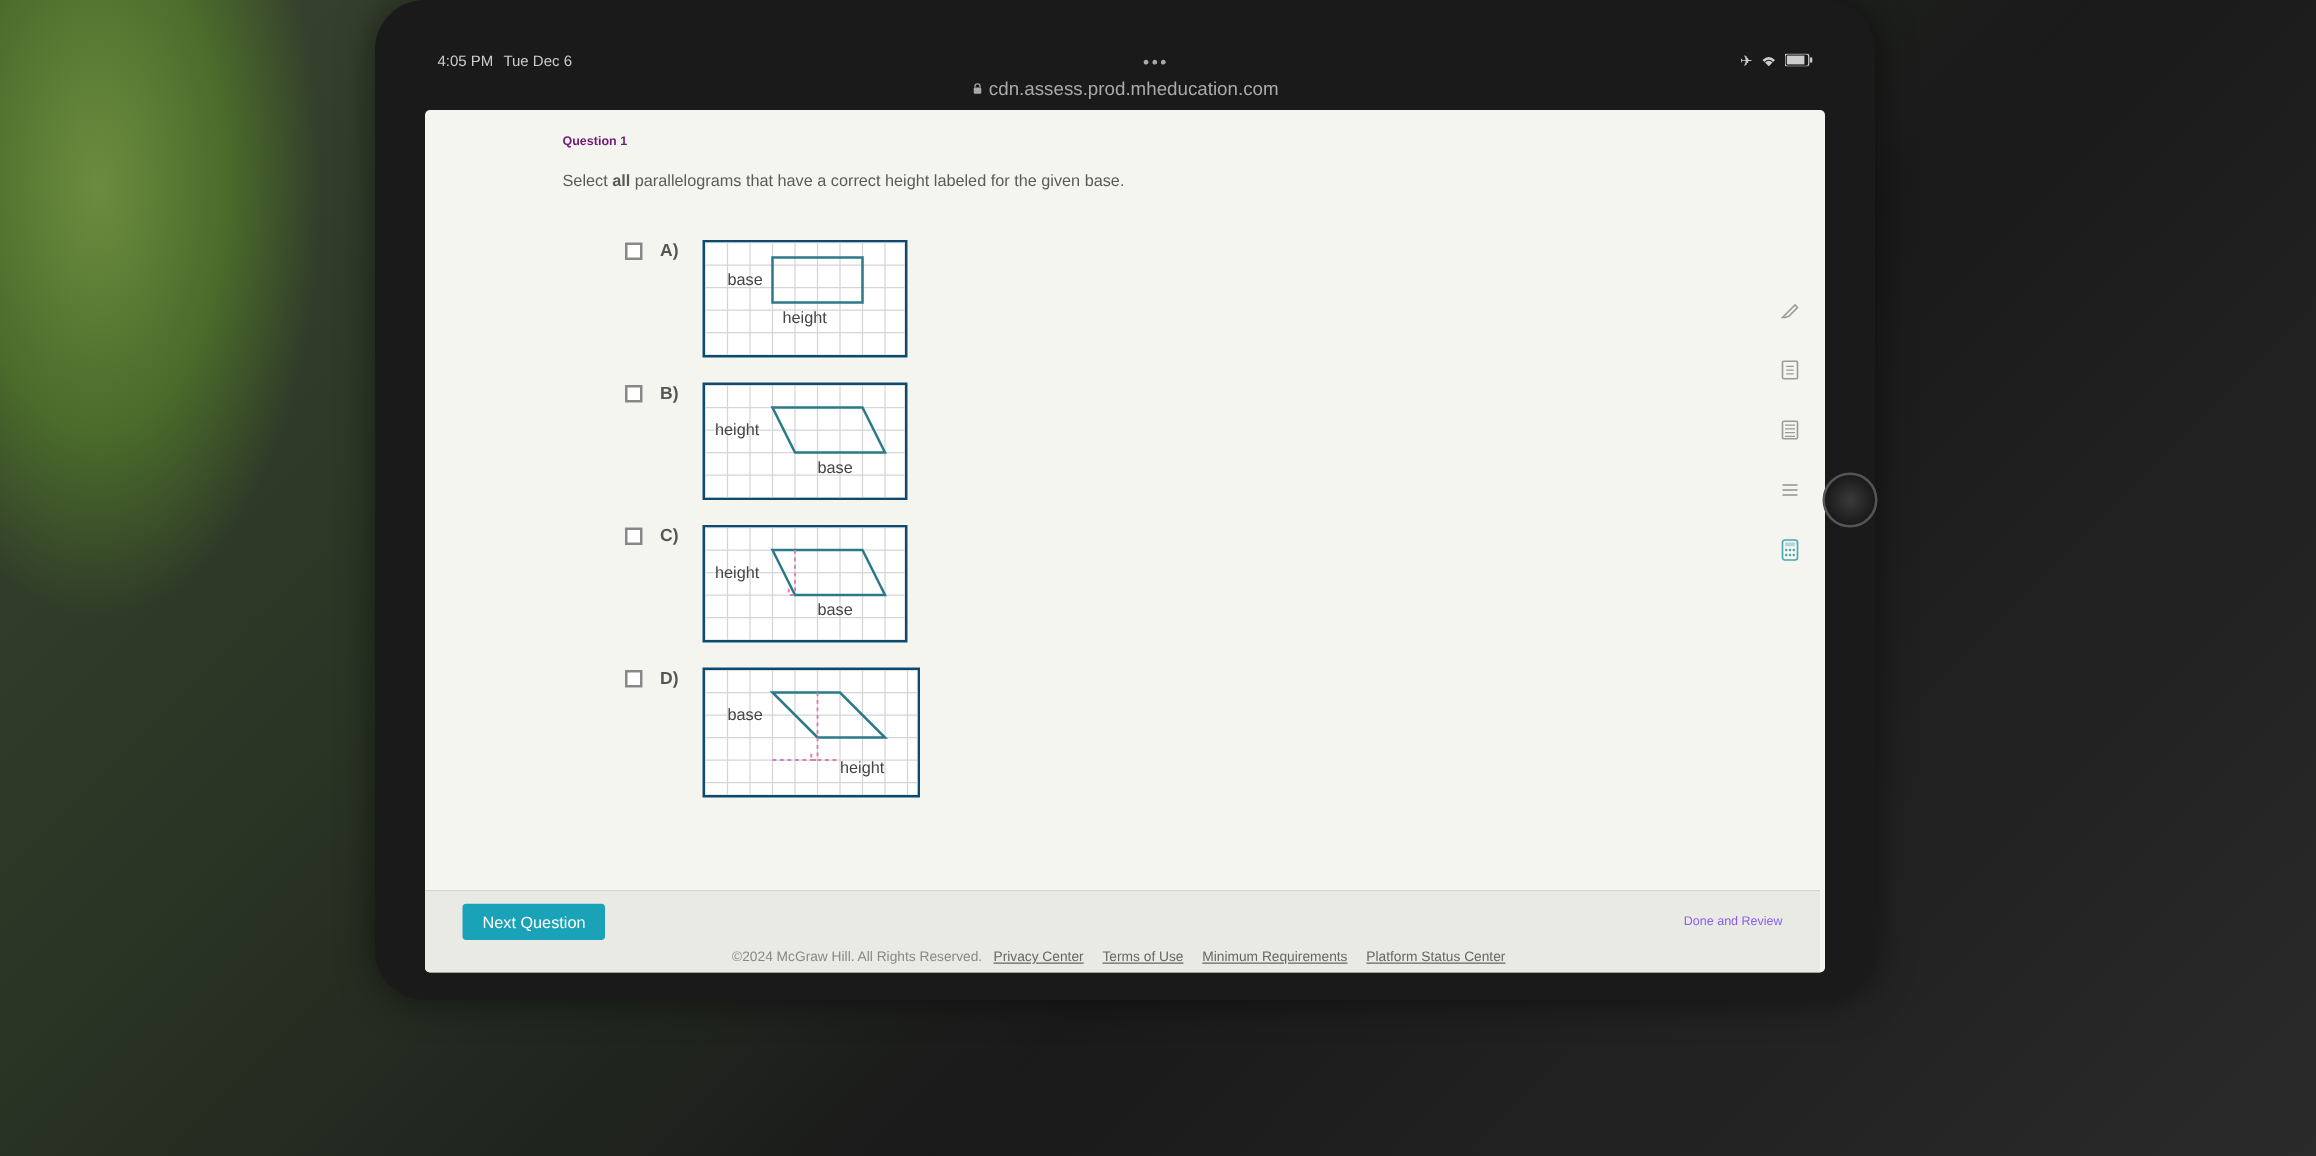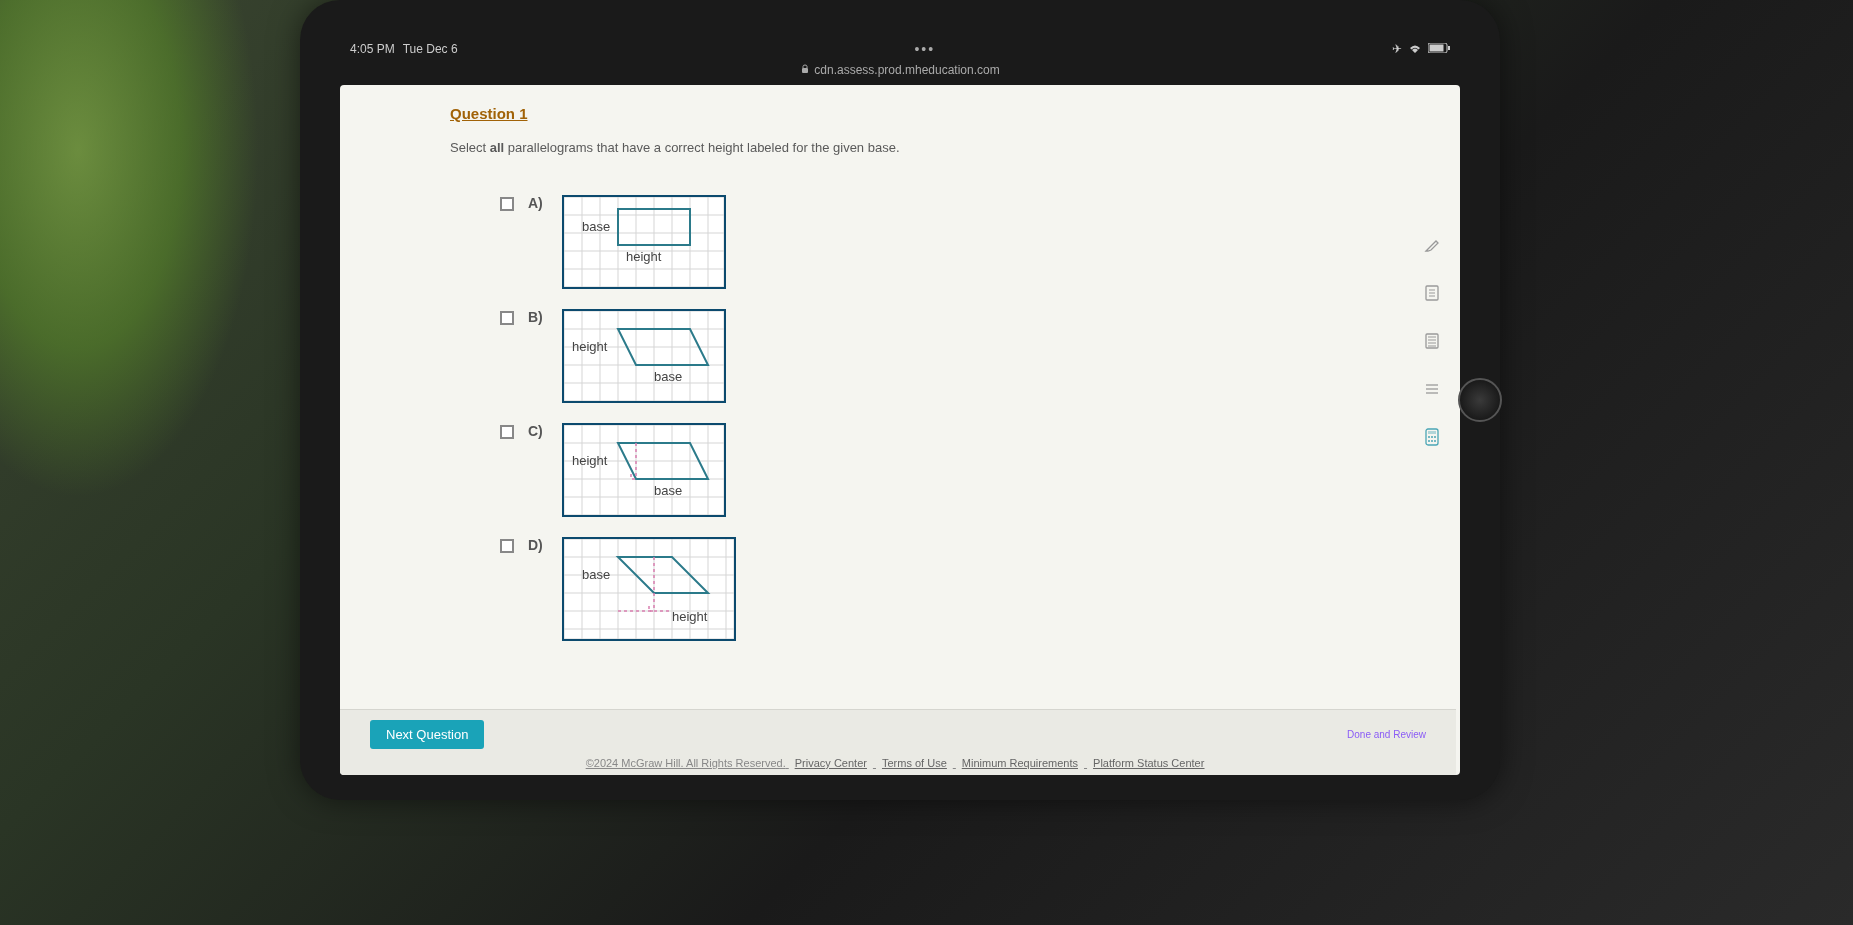--- a/index.html
+++ b/index.html
@@ -31,42 +31,41 @@
     font-size: 12px;
     padding: 0 10px;
     margin-top: 11px;
   }
   .status-left { display: flex; gap: 8px; }
   .status-center { font-size: 14px; letter-spacing: 2px; color: #aaa; }
   .status-right { display: flex; gap: 6px; align-items: center; }
   .url-bar {
     text-align: center;
     color: #aaa;
-    font-size: 12px;
+    font-size: 15px;
     margin-top: 4px;
     display: flex;
     justify-content: center;
     align-items: center;
     gap: 4px;
   }
   .screen {
     background: #f5f5f0;
     margin-top: 8px;
     height: 690px;
     border-radius: 4px;
     position: relative;
     overflow: hidden;
     padding: 20px 120px 0 110px;
   }
   .question-header {
-    color: #a16207;
-    font-size: 15px;
+    color: #701a75;
+    font-size: 10px;
     font-weight: 600;
     margin-bottom: 18px;
-    text-decoration: underline;
   }
   .prompt {
     color: #5a5a5a;
     font-size: 13px;
     margin-bottom: 40px;
   }
   .prompt b { font-weight: 600; }
   .options { margin-left: 50px; }
   .option-row {
     display: flex;
@@ -144,21 +143,20 @@
   }
   .done-link {
     color: #8b5cf6;
     font-size: 10px;
     cursor: pointer;
   }
   .footer-links {
     text-align: center;
     font-size: 11px;
     color: #888;
-    text-decoration: underline;
   }
   .footer-links a {
     color: #666;
     text-decoration: underline;
     margin: 0 6px;
     cursor: pointer;
   }
   .home-btn {
     position: absolute;
     right: -2px;

